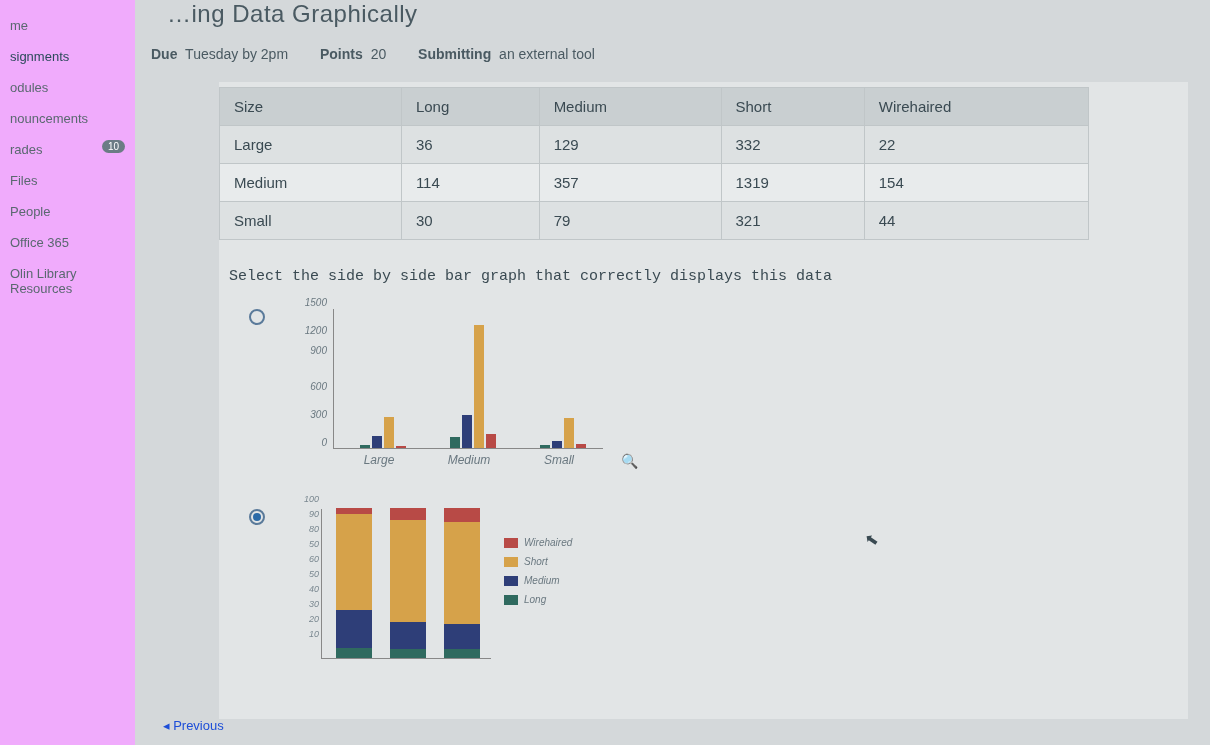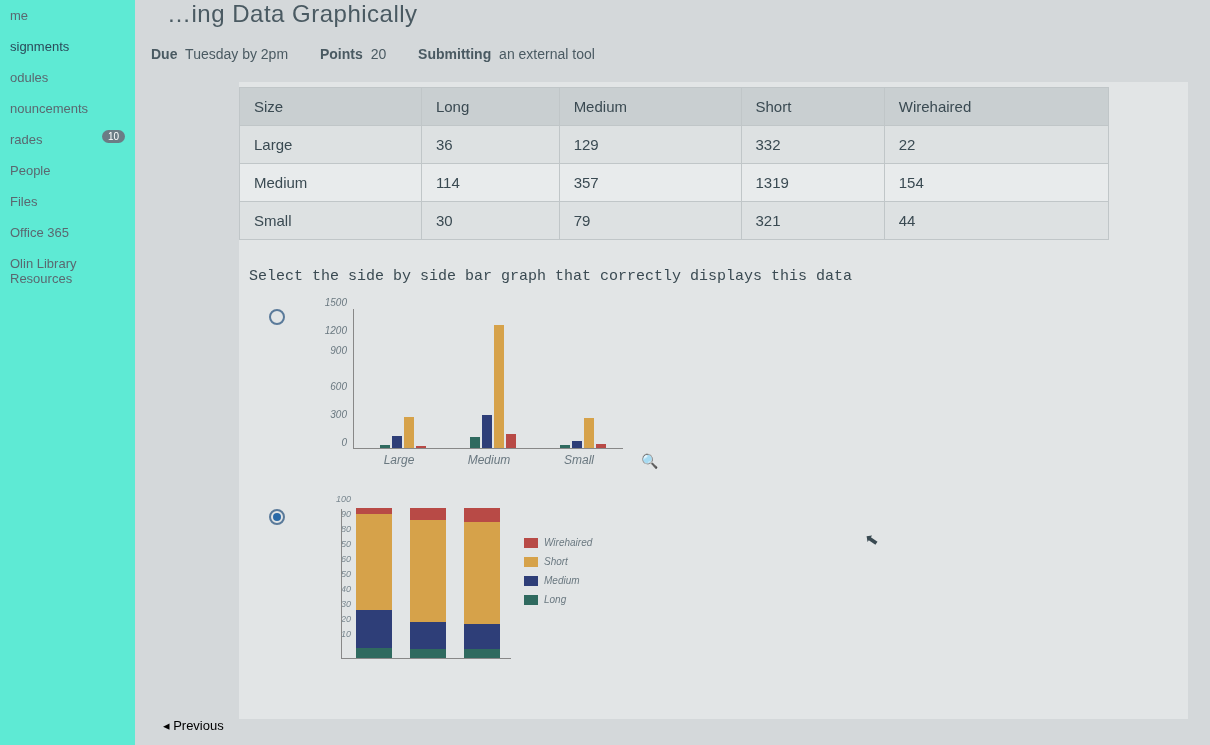--- a/index.html
+++ b/index.html
@@ -7,21 +7,22 @@
     font-family: "Helvetica Neue", Arial, sans-serif;
     background: #c8cdd0;
     color: #333;
     width: 1210px;
     height: 745px;
     overflow: hidden;
     display: flex;
   }
   .sidebar {
     width: 135px;
-    background: #5eead4;
+    background: #f0abfc;
+    padding-top: 10px;
     font-size: 13px;
     color: #5a6870;
   }
   .sidebar .nav-item {
     padding: 8px 10px;
     position: relative;
     cursor: pointer;
   }
   .sidebar .nav-item.active { color: #2b4a5a; font-weight: 500; }
   .badge {
@@ -50,21 +51,21 @@
   .meta-bar {
     font-size: 14px;
     color: #4a5a62;
     margin: 0 0 20px 4px;
   }
   .meta-bar .label { font-weight: 600; margin-right: 4px; }
   .meta-bar .value { margin-right: 28px; }
   .content {
     background: #e2e5e6;
     padding: 5px 0 20px 0;
-    margin-left: 92px;
+    margin-left: 72px;
     margin-right: 10px;
   }
   table.data {
     border-collapse: collapse;
     width: 870px;
     font-size: 15px;
     color: #3a4a52;
   }
   table.data th, table.data td {
     text-align: left;
@@ -127,21 +128,21 @@
   .chartA .xlab { position: absolute; bottom: 2px; width: 80px; text-align: center; font-style: italic; font-size: 12px; }
   .mag { position: absolute; right: -10px; bottom: 0; font-size: 14px; color: #7a8890; cursor: pointer; }
   
   .chartB {
     position: relative;
     width: 310px;
     height: 170px;
     font-size: 9px;
     color: #7a8890;
   }
-  .chartB .ylab { position: absolute; right: 268px; transform: translateY(-50%); font-style: italic; }
+  .chartB .ylab { position: absolute; right: 280px; transform: translateY(-50%); font-style: italic; }
   .chartB .plot {
     position: absolute;
     left: 32px; bottom: 10px;
     width: 170px; height: 150px;
     border-left: 1px solid #888;
     border-bottom: 1px solid #888;
   }
   .chartB .stack { position: absolute; bottom: 0; width: 36px; height: 150px; overflow: hidden; }
   .chartB .seg { width: 100%; }
   .chartB .legend {
@@ -152,21 +153,21 @@
   .swatch { width: 14px; height: 10px; margin-right: 6px; }
   .c-long { background: #2f6a5f; }
   .c-med  { background: #2e3e78; }
   .c-short{ background: #d6a24a; }
   .c-wire { background: #b84a46; }
   .prev-link {
     position: absolute;
     left: 28px;
     bottom: 12px;
     font-size: 13px;
-    color: #000000;
+    color: #1d4ed8;
     cursor: pointer;
   }
   .cursor-arrow {
     position: absolute;
     left: 730px;
     top: 530px;
     font-size: 16px;
     color: #3a4a52;
     transform: rotate(-10deg);
     pointer-events: none;
@@ -177,22 +178,22 @@
 
 <div class="sidebar">
   <div class="nav-item"><span>me</span></div>
   <div class="nav-item active"><span>signments</span></div>
   <div class="nav-item"><span>odules</span></div>
   <div class="nav-item"><span>nouncements</span></div>
   <div class="nav-item">
     <span>rades</span>
     <span class="badge">10</span>
   </div>
+  <div class="nav-item"><span>Files</span></div>
   <div class="nav-item"><span>People</span></div>
-  <div class="nav-item"><span>Files</span></div>
   <div class="nav-item"><span>Office 365</span></div>
   <div class="nav-item"><span>Olin Library Resources</span></div>
 </div>
 
 <div class="main">
 
   <div class="title-partial">…ing Data Graphically</div>
 
   <div class="meta-bar">
     <span class="label">Due</span>

